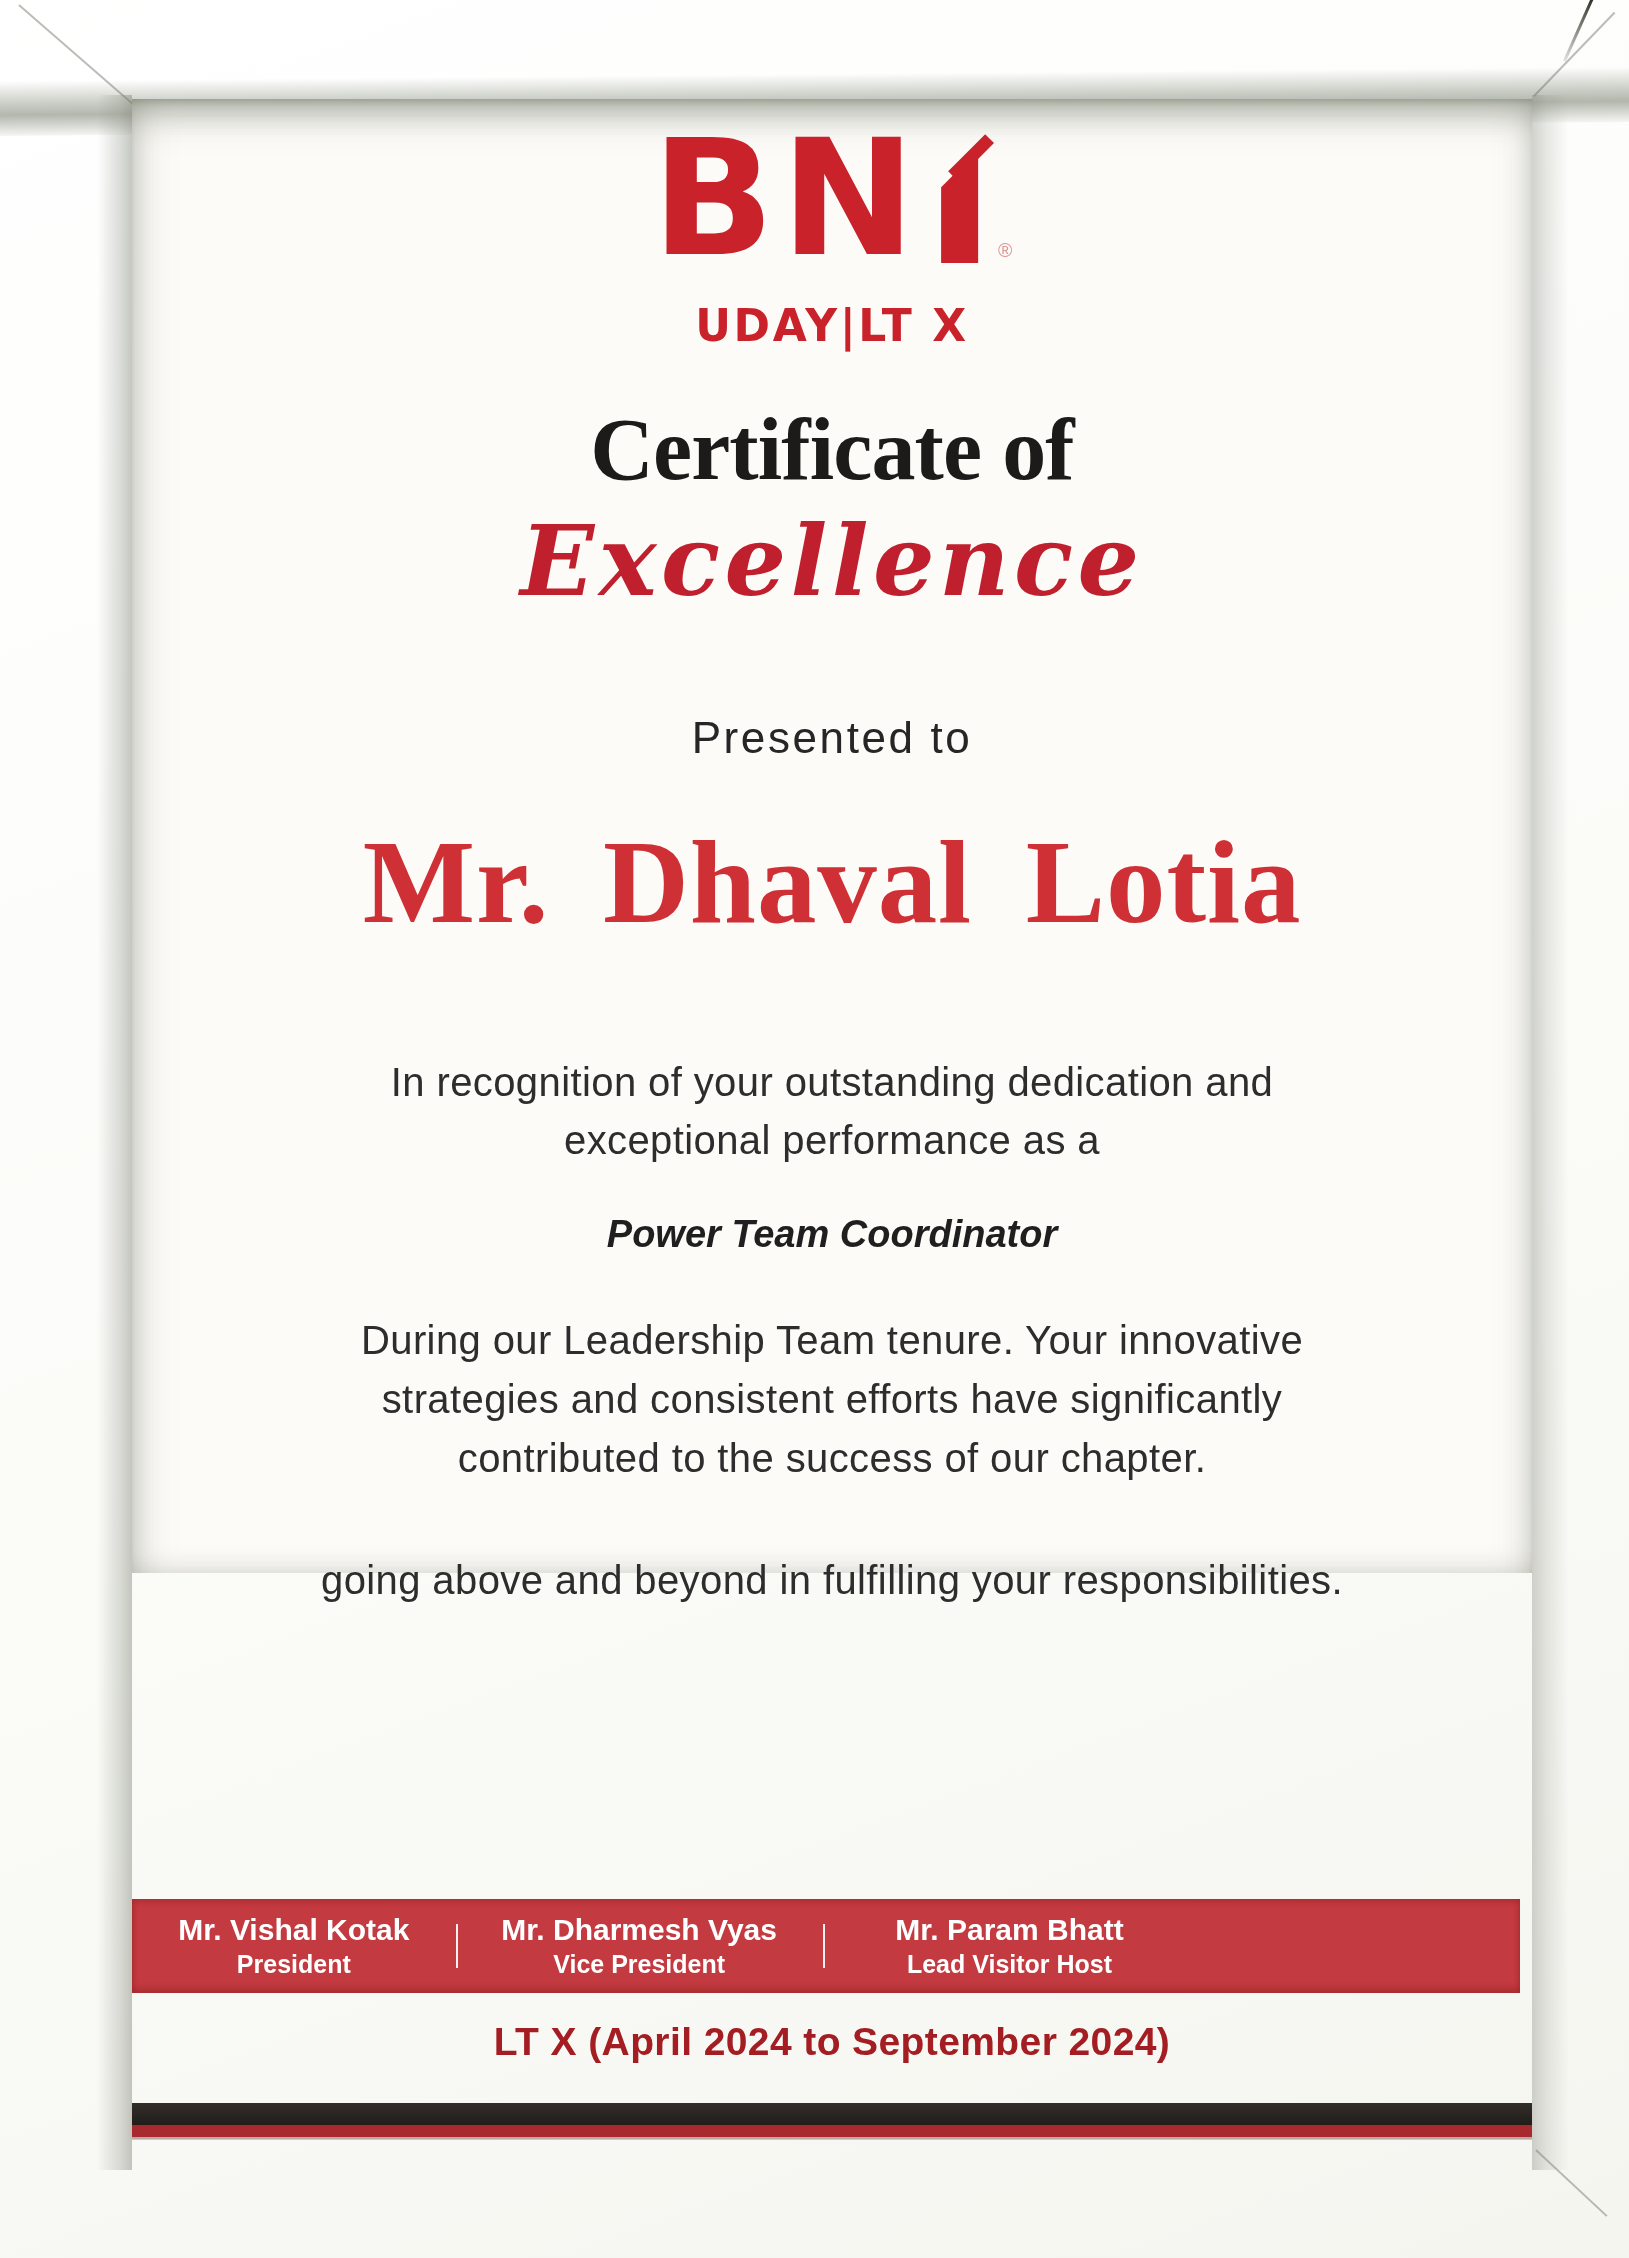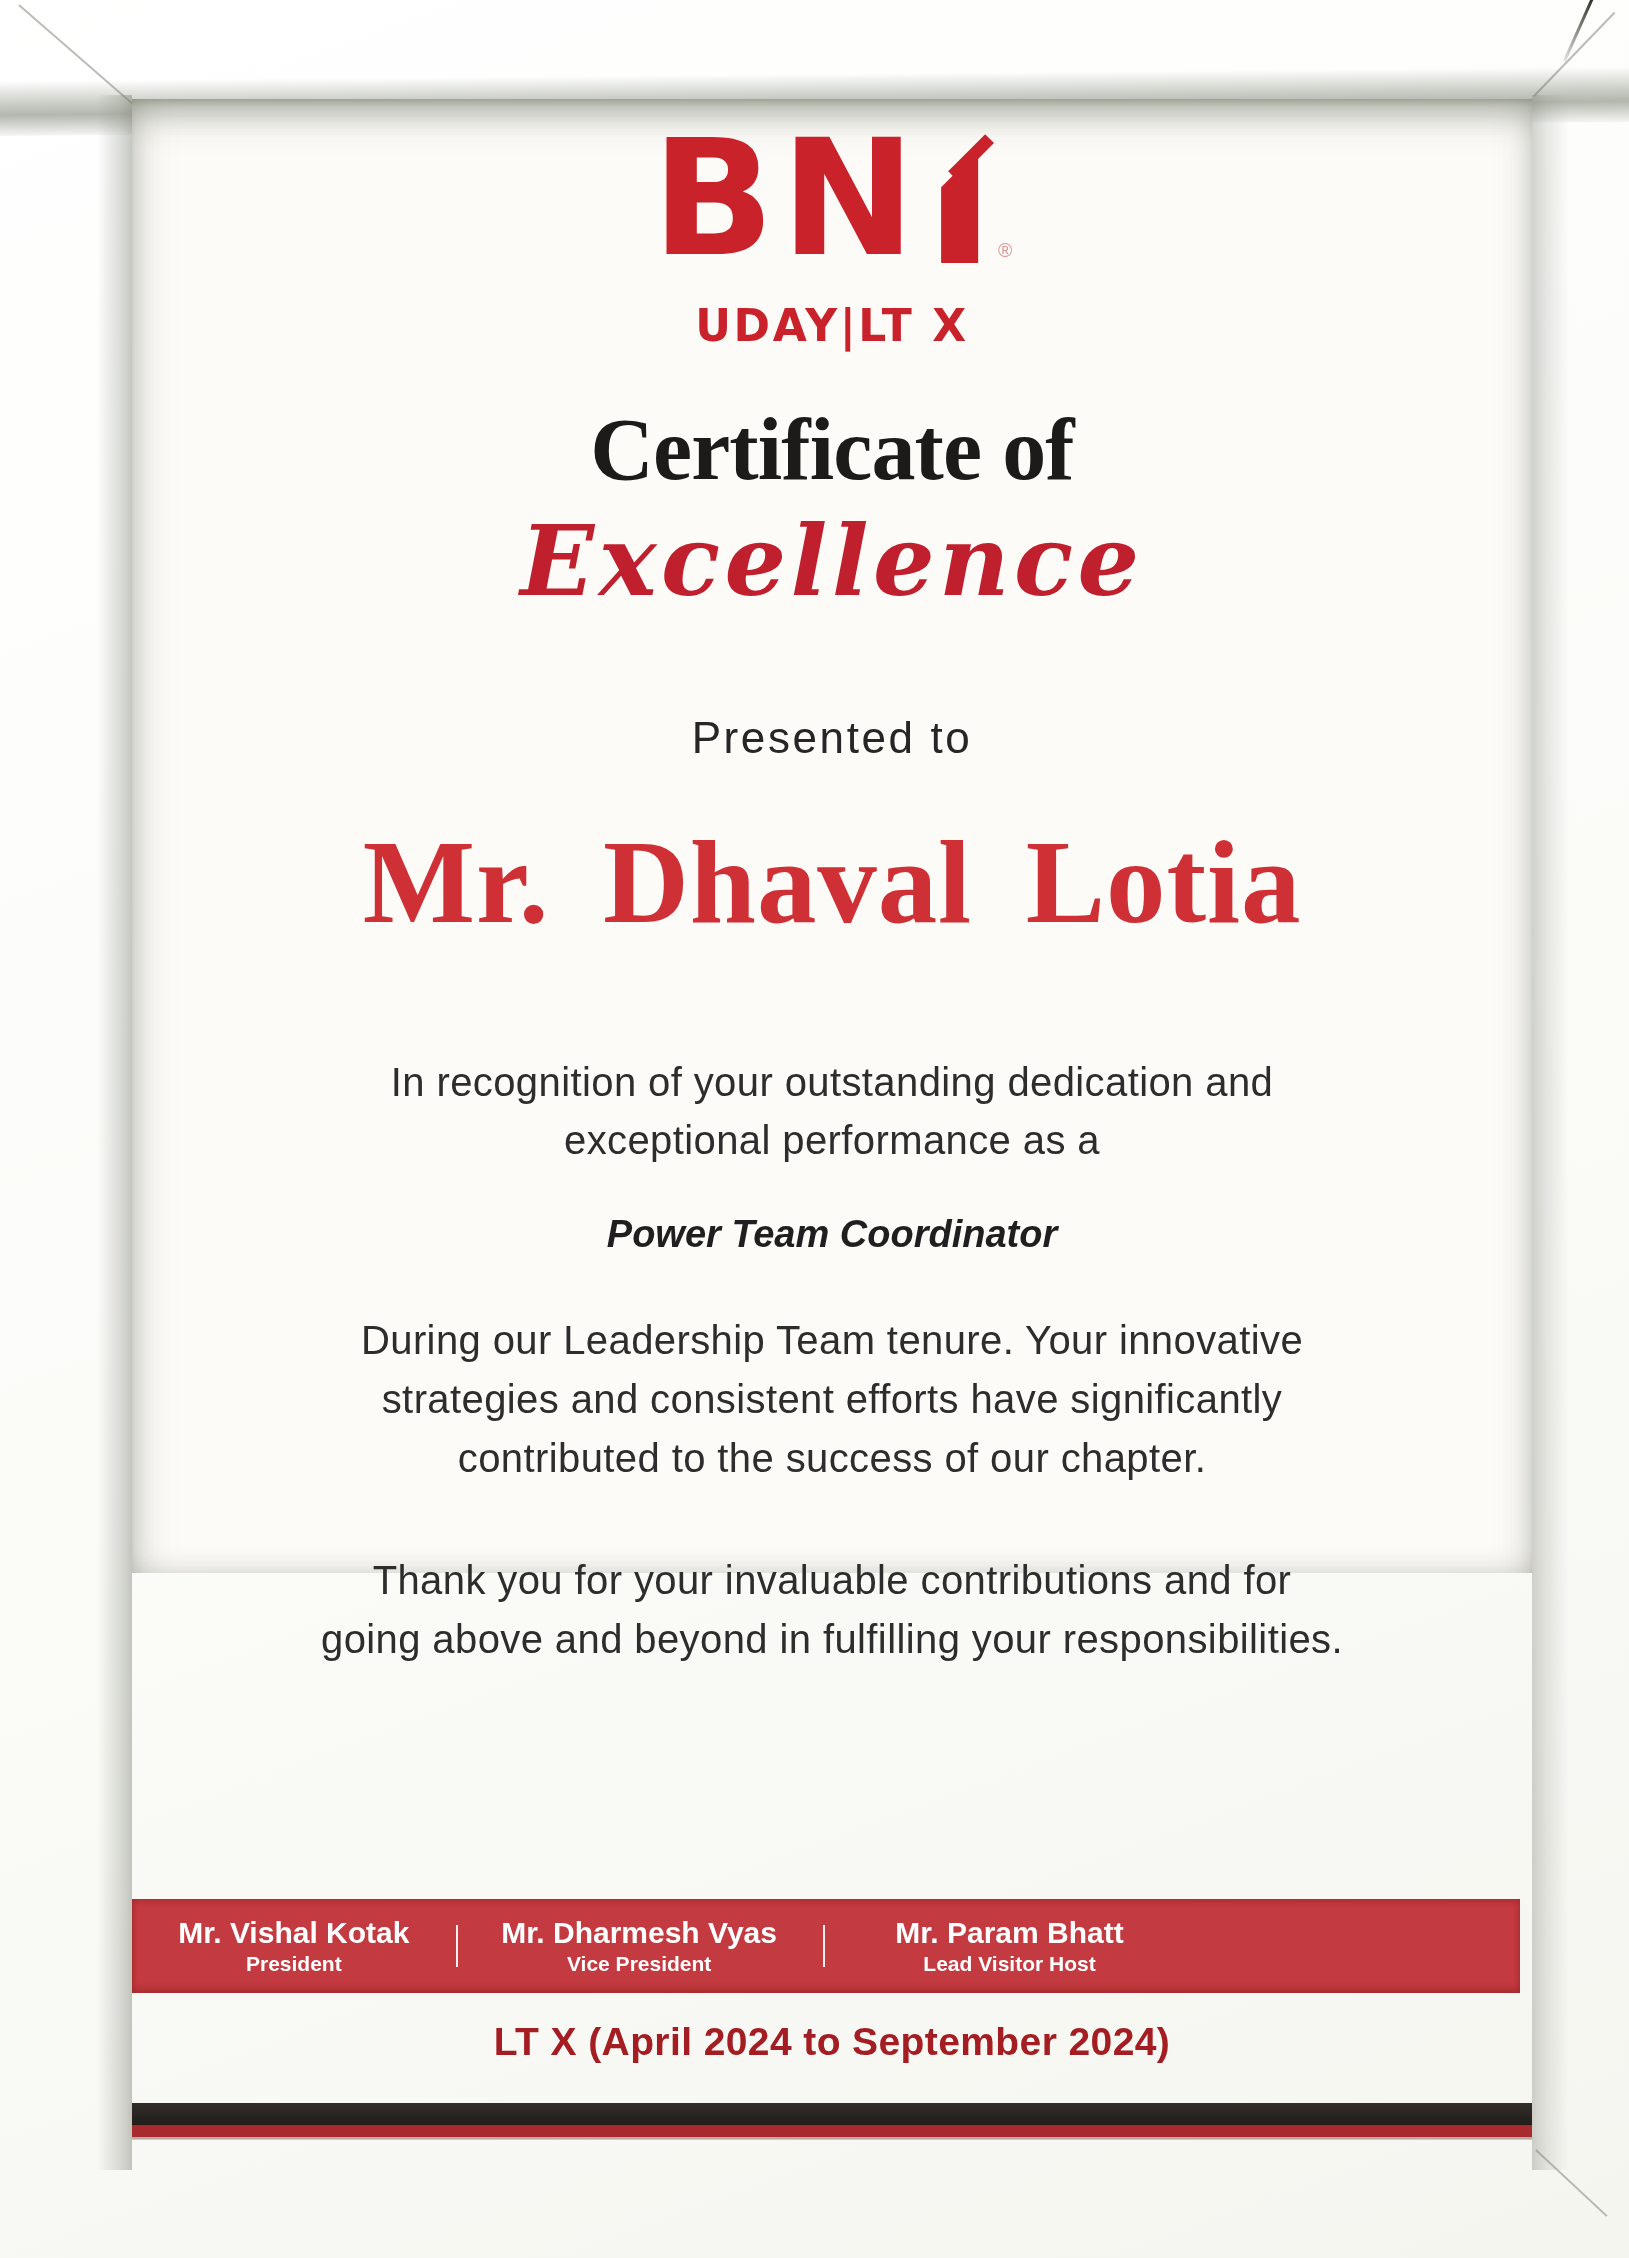--- a/index.html
+++ b/index.html
@@ -172,21 +172,21 @@
     padding: 0 5.3px;
   }
   .sig-cell + .sig-cell::before {
     content: "";
     position: absolute;
     left: 0; top: 17%;
     width: 2.6px; height: 66%;
     background: rgba(255,255,255,0.92);
   }
   .sig-name  { font-weight: bold; font-size: 30px; line-height: 1.22; }
-  .sig-title { font-weight: bold; font-size: 21px; line-height: 1.22; }
+  .sig-title { font-weight: bold; font-size: 25px; line-height: 1.22; }
 
   
   .term {
     position: absolute;
     left: 0; right: 0; top: 1921px;
     font-weight: bold;
     font-size: 39px;
     letter-spacing: 0.4px;
     color: #a31d22;
   }
@@ -243,21 +243,20 @@
 
     <div class="role">Power Team Coordinator</div>
 
     <div class="para para-tenure">
       <div>During our Leadership Team tenure. Your innovative</div>
       <div>strategies and consistent efforts have significantly</div>
       <div>contributed to the success of our chapter.</div>
     </div>
 
     <div class="para para-thanks">
-      <div>Thank you for your invaluable contributions and for</div>
       <div>going above and beyond in fulfilling your responsibilities.</div>
     </div>
 
     <div class="sig-bar">
       <div class="sig-cell">
         <div class="sig-name">Mr. Vishal Kotak</div>
         <div class="sig-title">President</div>
       </div>
       <div class="sig-cell">
         <div class="sig-name">Mr. Dharmesh Vyas</div>

